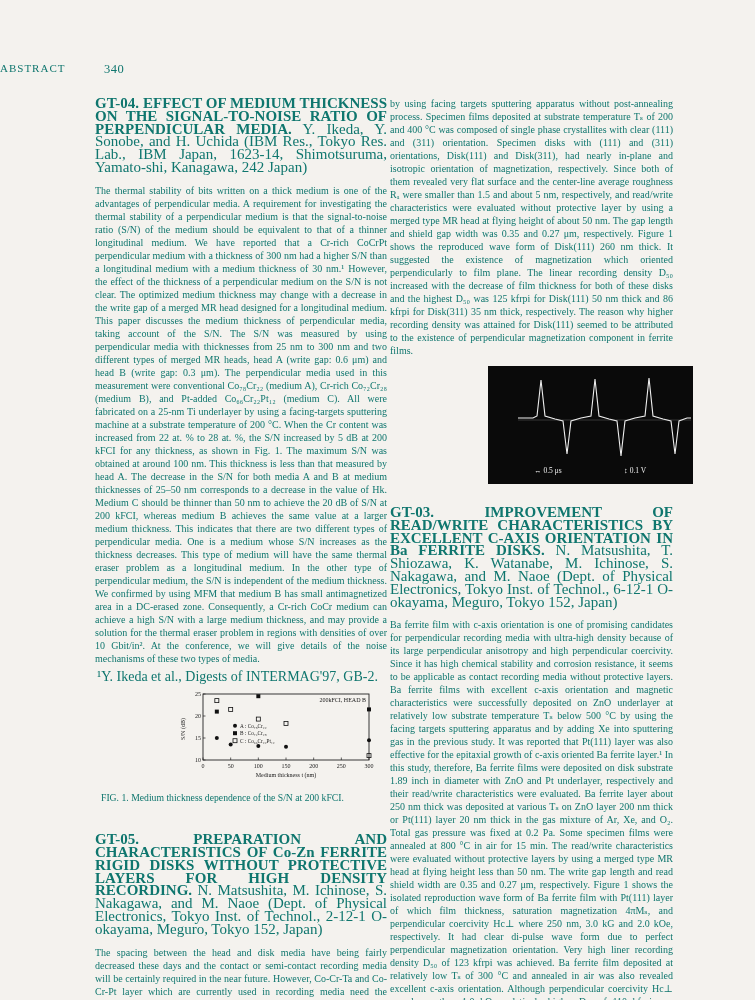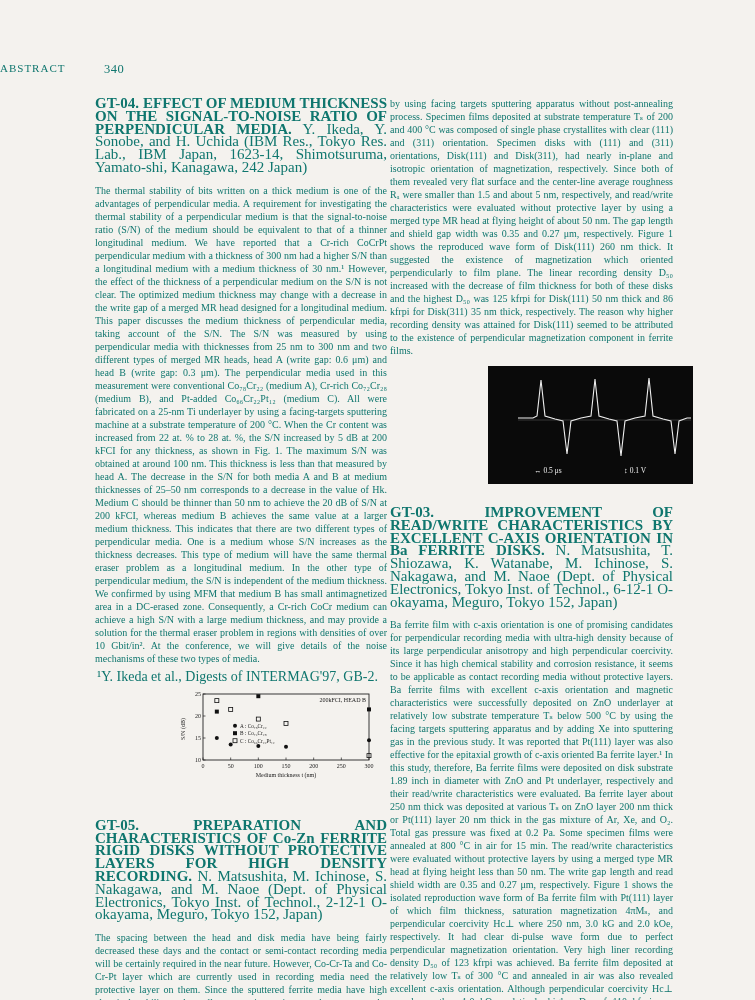--- a/index.html
+++ b/index.html
@@ -104,20 +104,21 @@
           <rect x="37.83333333333333" y="9.600000000000001" width="4" height="4" fill="none" stroke="#111" stroke-width="0.8"></rect>
           <rect x="51.666666666666664" y="18.4" width="4" height="4" fill="none" stroke="#111" stroke-width="0.8"></rect>
           <rect x="79.33333333333333" y="28.08" width="4" height="4" fill="none" stroke="#111" stroke-width="0.8"></rect>
           <rect x="107" y="32.48" width="4" height="4" fill="none" stroke="#111" stroke-width="0.8"></rect>
           <rect x="190" y="64.6" width="4" height="4" fill="none" stroke="#111" stroke-width="0.8"></rect>
           <rect x="56" y="49.7" width="4" height="4" fill="none" stroke="#111" stroke-width="0.8"></rect>
           <text x="63" y="53.5" font-size="5.3">C : Co₆₆Cr₂₂Pt₁₂</text>
         </svg>
     </div>
 
+    <p class="fig-caption">FIG. 1. Medium thickness dependence of the S/N at 200 kFCI.</p>
 
     <p class="abs-head gt05-head"><span class="t">GT-05. PREPARATION AND CHARACTERISTICS OF Co-Zn FERRITE RIGID DISKS WITHOUT PROTECTIVE LAYERS FOR HIGH DENSITY RECORDING.</span> <span>N. Matsushita, M. Ichinose, S. Nakagawa, and M. Naoe  (Dept. of Physical Electronics, Tokyo Inst. of Technol., 2-12-1 O-okayama, Meguro, Tokyo 152, Japan)</span></p>
 
     <p class="abs-body">The spacing between the head and disk media have being fairly decreased these days and the contact or semi-contact recording media will be certainly required in the near future. However, Co-Cr-Ta and Co-Cr-Pt layer which are currently used in recording media need the protective layer on them. Since the sputtered ferrite media have high chemical stability and excellent corrosion resistance, they seems to be applicable as contact recording layer and its media noise was much lower than that of Co-based alloy at high recording density. Although its magnetization is not so large, the appearance of MR head with high sensitivity will solve that problem. Therefore, ferrite media is drawing a lot of attention again as semi-contact recording media with low noise. In this study, a spinel type of Co-Zn ferrite films were deposited on quartz disk substrate 1.89 inch in diameter</p>
 
   </div>
 
   <div class="col col-right">
 
     <p class="abs-body" style="margin-top:0">by using facing targets sputtering apparatus without post-annealing process. Specimen films deposited at substrate temperature Tₛ of 200 and 400 °C was composed of single phase crystallites with clear (111) and (311) orientation. Specimen disks with (111) and (311) orientations, Disk(111) and Disk(311), had nearly in-plane and isotropic orientation of magnetization, respectively. Since both of them revealed very flat surface and the center-line average roughness Rₐ were smaller than 1.5 and about 5 nm, respectively, and read/write characteristics were evaluated without protective layer by using a merged type MR head at flying height of about 50 nm. The gap length and shield gap width was 0.35 and 0.27 μm, respectively. Figure 1 shows the reproduced wave form of Disk(111) 260 nm thick. It suggested the existence of magnetization which oriented perpendicularly to film plane. The linear recording density D₅₀ increased with the decrease of film thickness for both of these disks and the highest D₅₀ was 125 kfrpi for Disk(111) 50 nm thick and 86 kfrpi for Disk(311) 35 nm thick, respectively. The reason why higher recording density was attained for Disk(111) seemed to be attributed to the existence of perpendicular magnetization component in ferrite films.</p>

